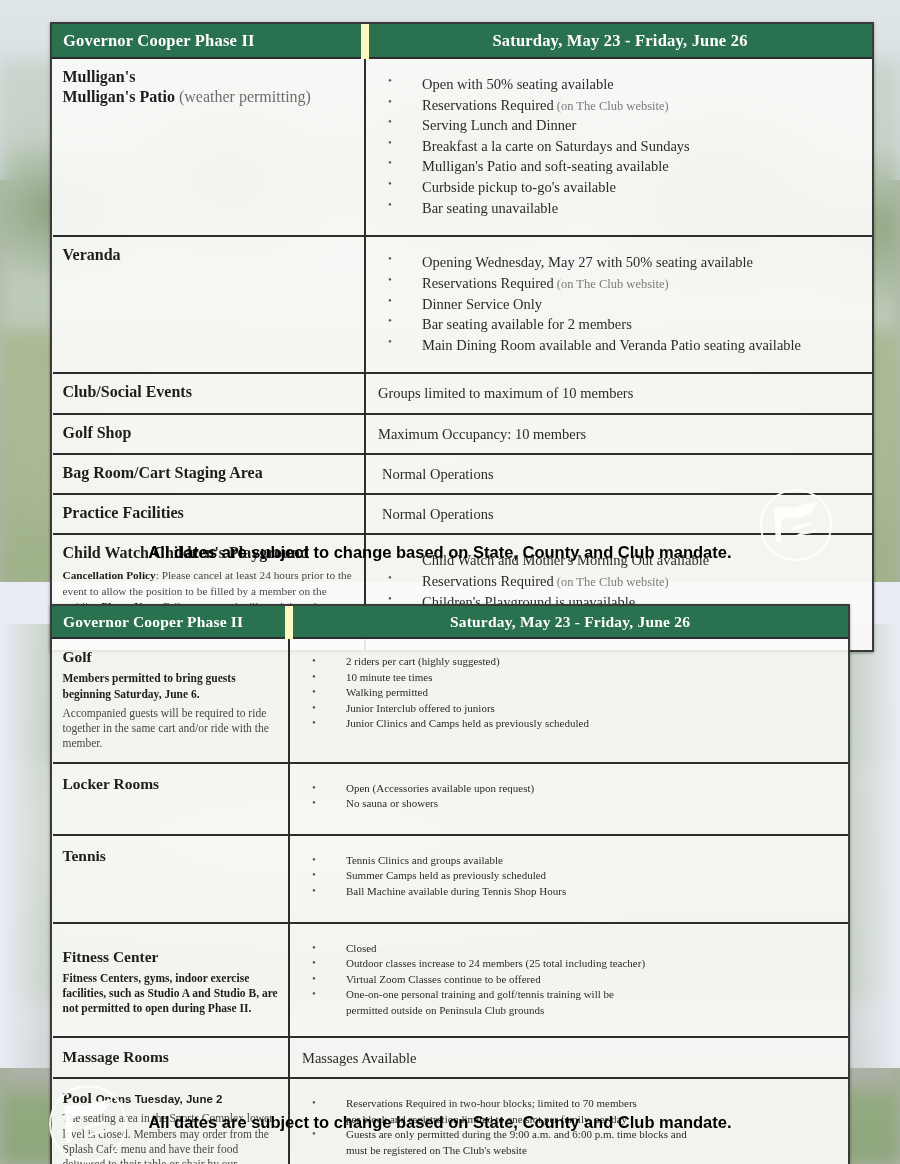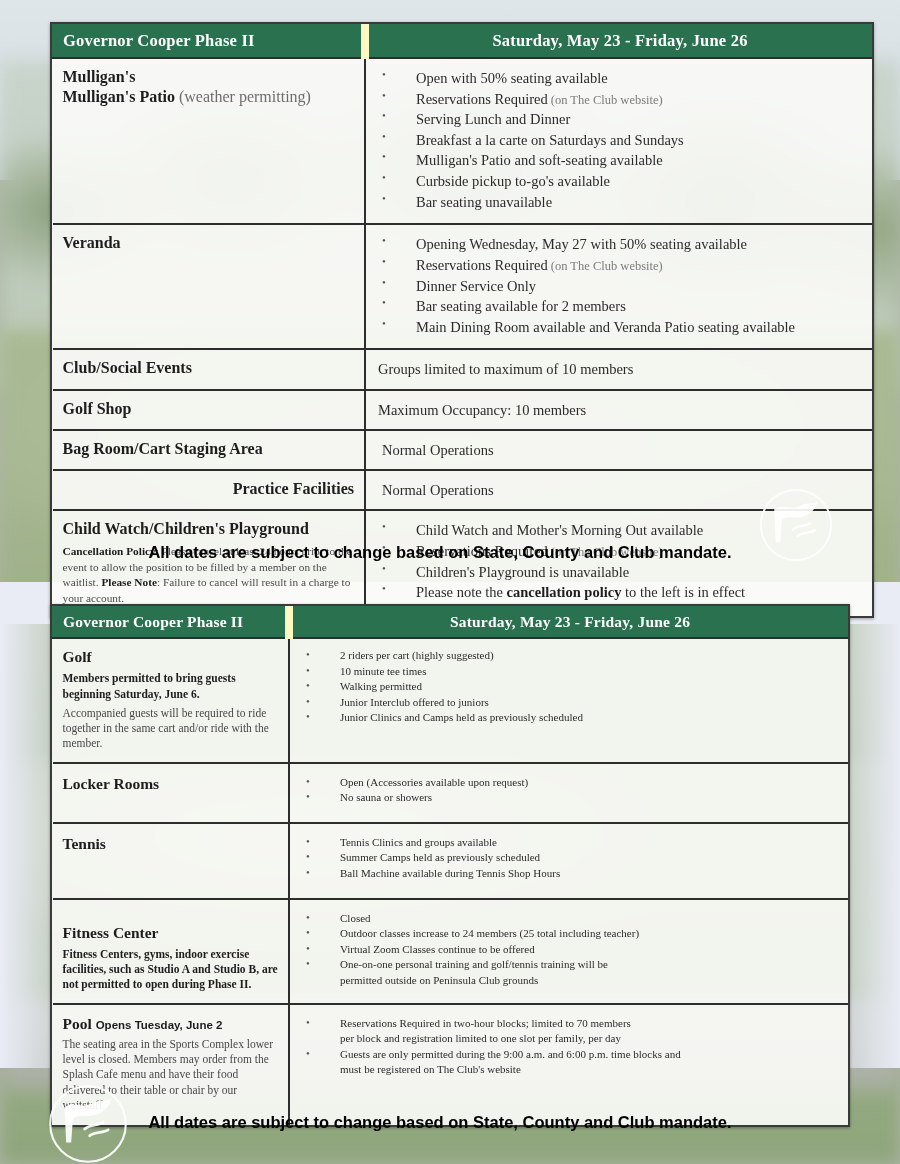--- a/index.html
+++ b/index.html
@@ -75,21 +75,21 @@
   .title .sub-inline{font-size:11.5px;font-weight:bold;color:#1d1d1d;
     font-family:"Liberation Sans",sans-serif;}
 
   .subbold{font-family:Liberation Serif, serif;font-weight:bold;
     font-size:11.5px;color:#1d1d1d;line-height:1.32;margin-top:5px;}
   .subnote{font-size:11.5px;color:#474747;line-height:1.33;margin-top:4px;
     font-family:"Liberation Serif",serif;}
   .policy{font-size:11.3px;color:#4a4a4a;line-height:1.36;margin-top:5px;}
   .policy b{color:#1d1d1d;}
 
-  ul.bullets{list-style:none;margin:2px;padding:0;}
+  ul.bullets{list-style:none;margin:8px;padding:0;}
   ul.bullets li{position:relative;padding-left:42px;color:#2b2b2b;
     line-height:1.42;}
   ul.bullets li:before{content:"\2022";position:absolute;left:8px;top:-1px;
     color:#555;font-size:11px;}
   ul.bullets li.cont:before{content:"";}
   #panel-1 ul.bullets li{font-size:14.5px;}
   #panel-2 ul.bullets li{font-size:11px;}
   ul.bullets .light{color:#7c7c7c;font-size:12.5px;}
   ul.bullets b{font-weight:bold;color:#1d1d1d;}
 
@@ -188,21 +188,21 @@
     <tr class="row">
       <td class="c1" style="padding-bottom:8px;">
         <div class="title">Bag Room/Cart Staging Area</div>
       </td>
       <td class="c2" style="padding-top:9px;">
         <div class="plain indent">Normal Operations</div>
       </td>
     </tr>
 
     <tr class="row">
-      <td class="c1" style="padding-bottom:1px;text-align:right;">
+      <td class="c1" style="padding-bottom:1px;">
         <div class="title">Practice Facilities</div>
       </td>
       <td class="c2" style="padding-top:9px;">
         <div class="plain indent">Normal Operations</div>
       </td>
     </tr>
 
     <tr class="row">
       <td class="c1">
         <div class="title">Child Watch/Children's Playground</div>
@@ -291,20 +291,28 @@
         <ul class="bullets">
           <li><span>Closed</span></li>
           <li><span>Outdoor classes increase to 24 members (25 total including teacher)</span></li>
           <li><span>Virtual Zoom Classes continue to be offered</span></li>
           <li><span>One-on-one personal training and golf/tennis training will be</span></li>
           <li class="cont"><span>permitted outside on Peninsula Club grounds</span></li>
         </ul>
       </td>
     </tr>
 
+    <tr class="row">
+      <td class="c1" style="padding-top:9px;padding-bottom:9px;">
+        <div class="title">Massage Rooms</div>
+      </td>
+      <td class="c2" style="padding-top:10px;padding-bottom:9px;">
+        <div class="plain">Massages Available</div>
+      </td>
+    </tr>
 
     <tr class="row">
       <td class="c1" style="padding-top:9px;padding-bottom:12px;">
         <div class="title">
           <span>Pool</span>
           <span class="sub-inline">Opens Tuesday, June 2</span>
         </div>
         <div class="subnote">The seating area in the Sports Complex lower level is closed. Members may order from the Splash Cafe menu and have their food delivered to their table or chair by our waitstaff.</div>
       </td>
       <td class="c2" style="padding-top:9px;padding-bottom:12px;">

